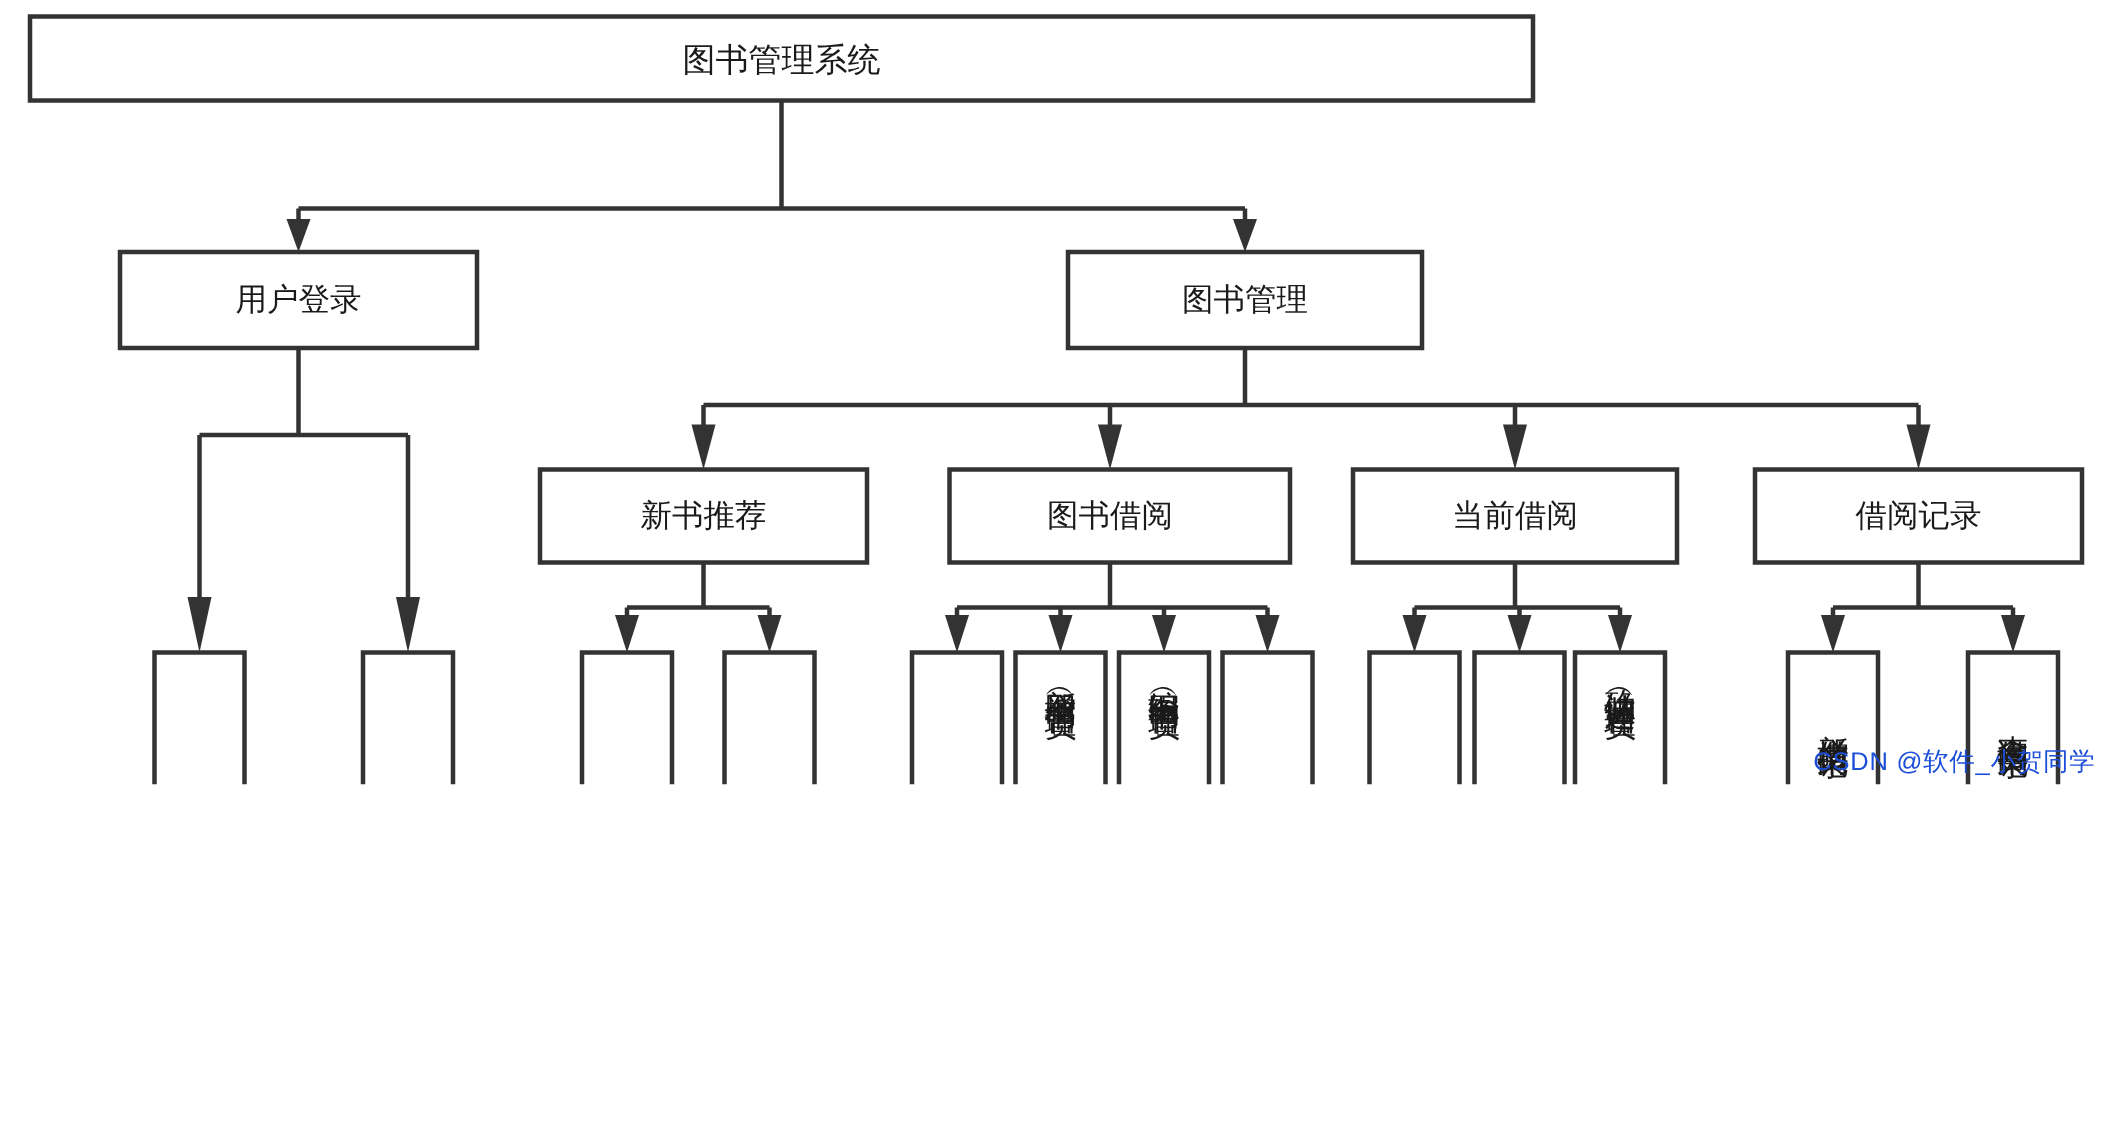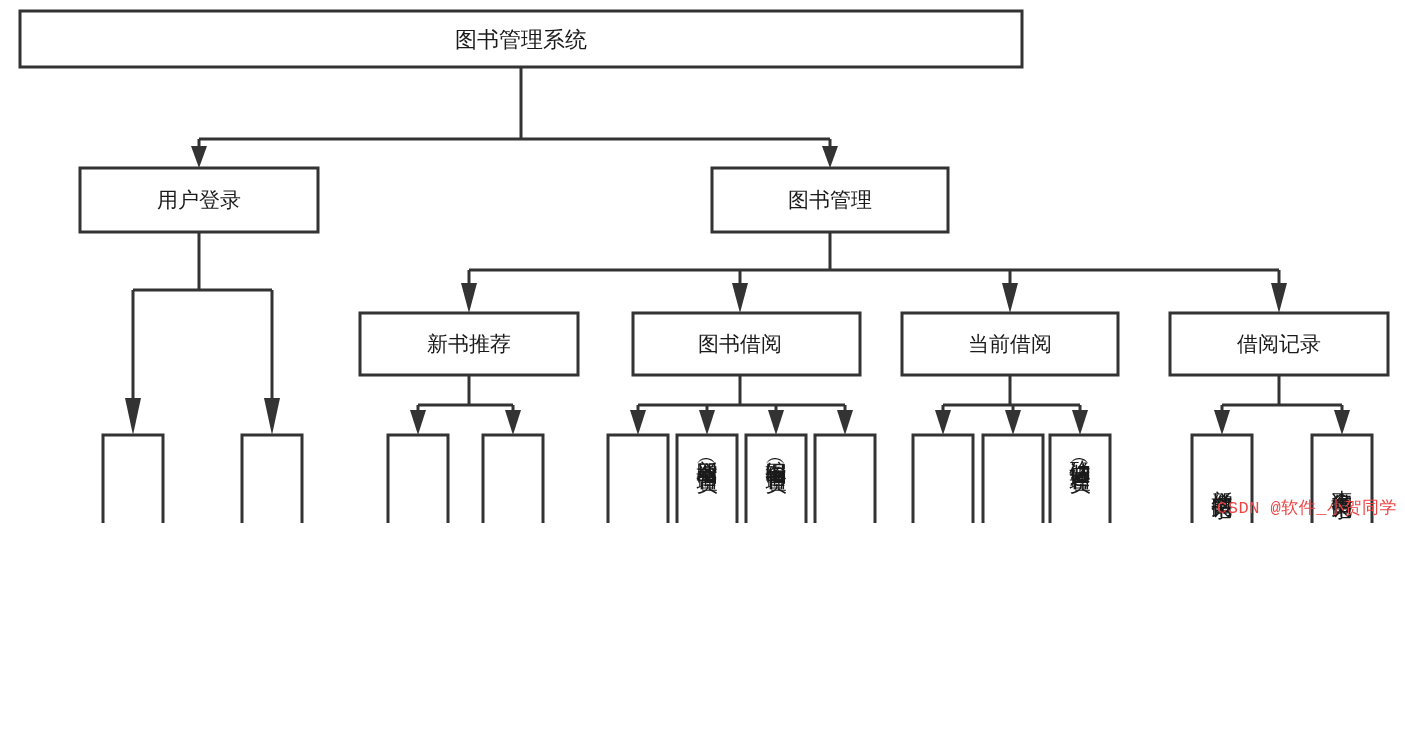--- a/index.html
+++ b/index.html
@@ -63,23 +63,23 @@
     stroke-width: 3;
     fill: none;
   }
   .arrow-head {
     fill: #333333;
   }
   .watermark {
     position: absolute;
     right: 8px;
     bottom: 4px;
-    font-family: Liberation Mono, monospace;
+    font-family: Liberation Sans, sans-serif;
     font-size: 17px;
-    color: #ef4444;
+    color: #1d4ed8;
     letter-spacing: 0.5px;
     white-space: nowrap;
   }
 </style>
 </head>
 <body>
 
 <div id="canvas">
 
   <svg class="diagram" viewBox="0 0 1405 747">

